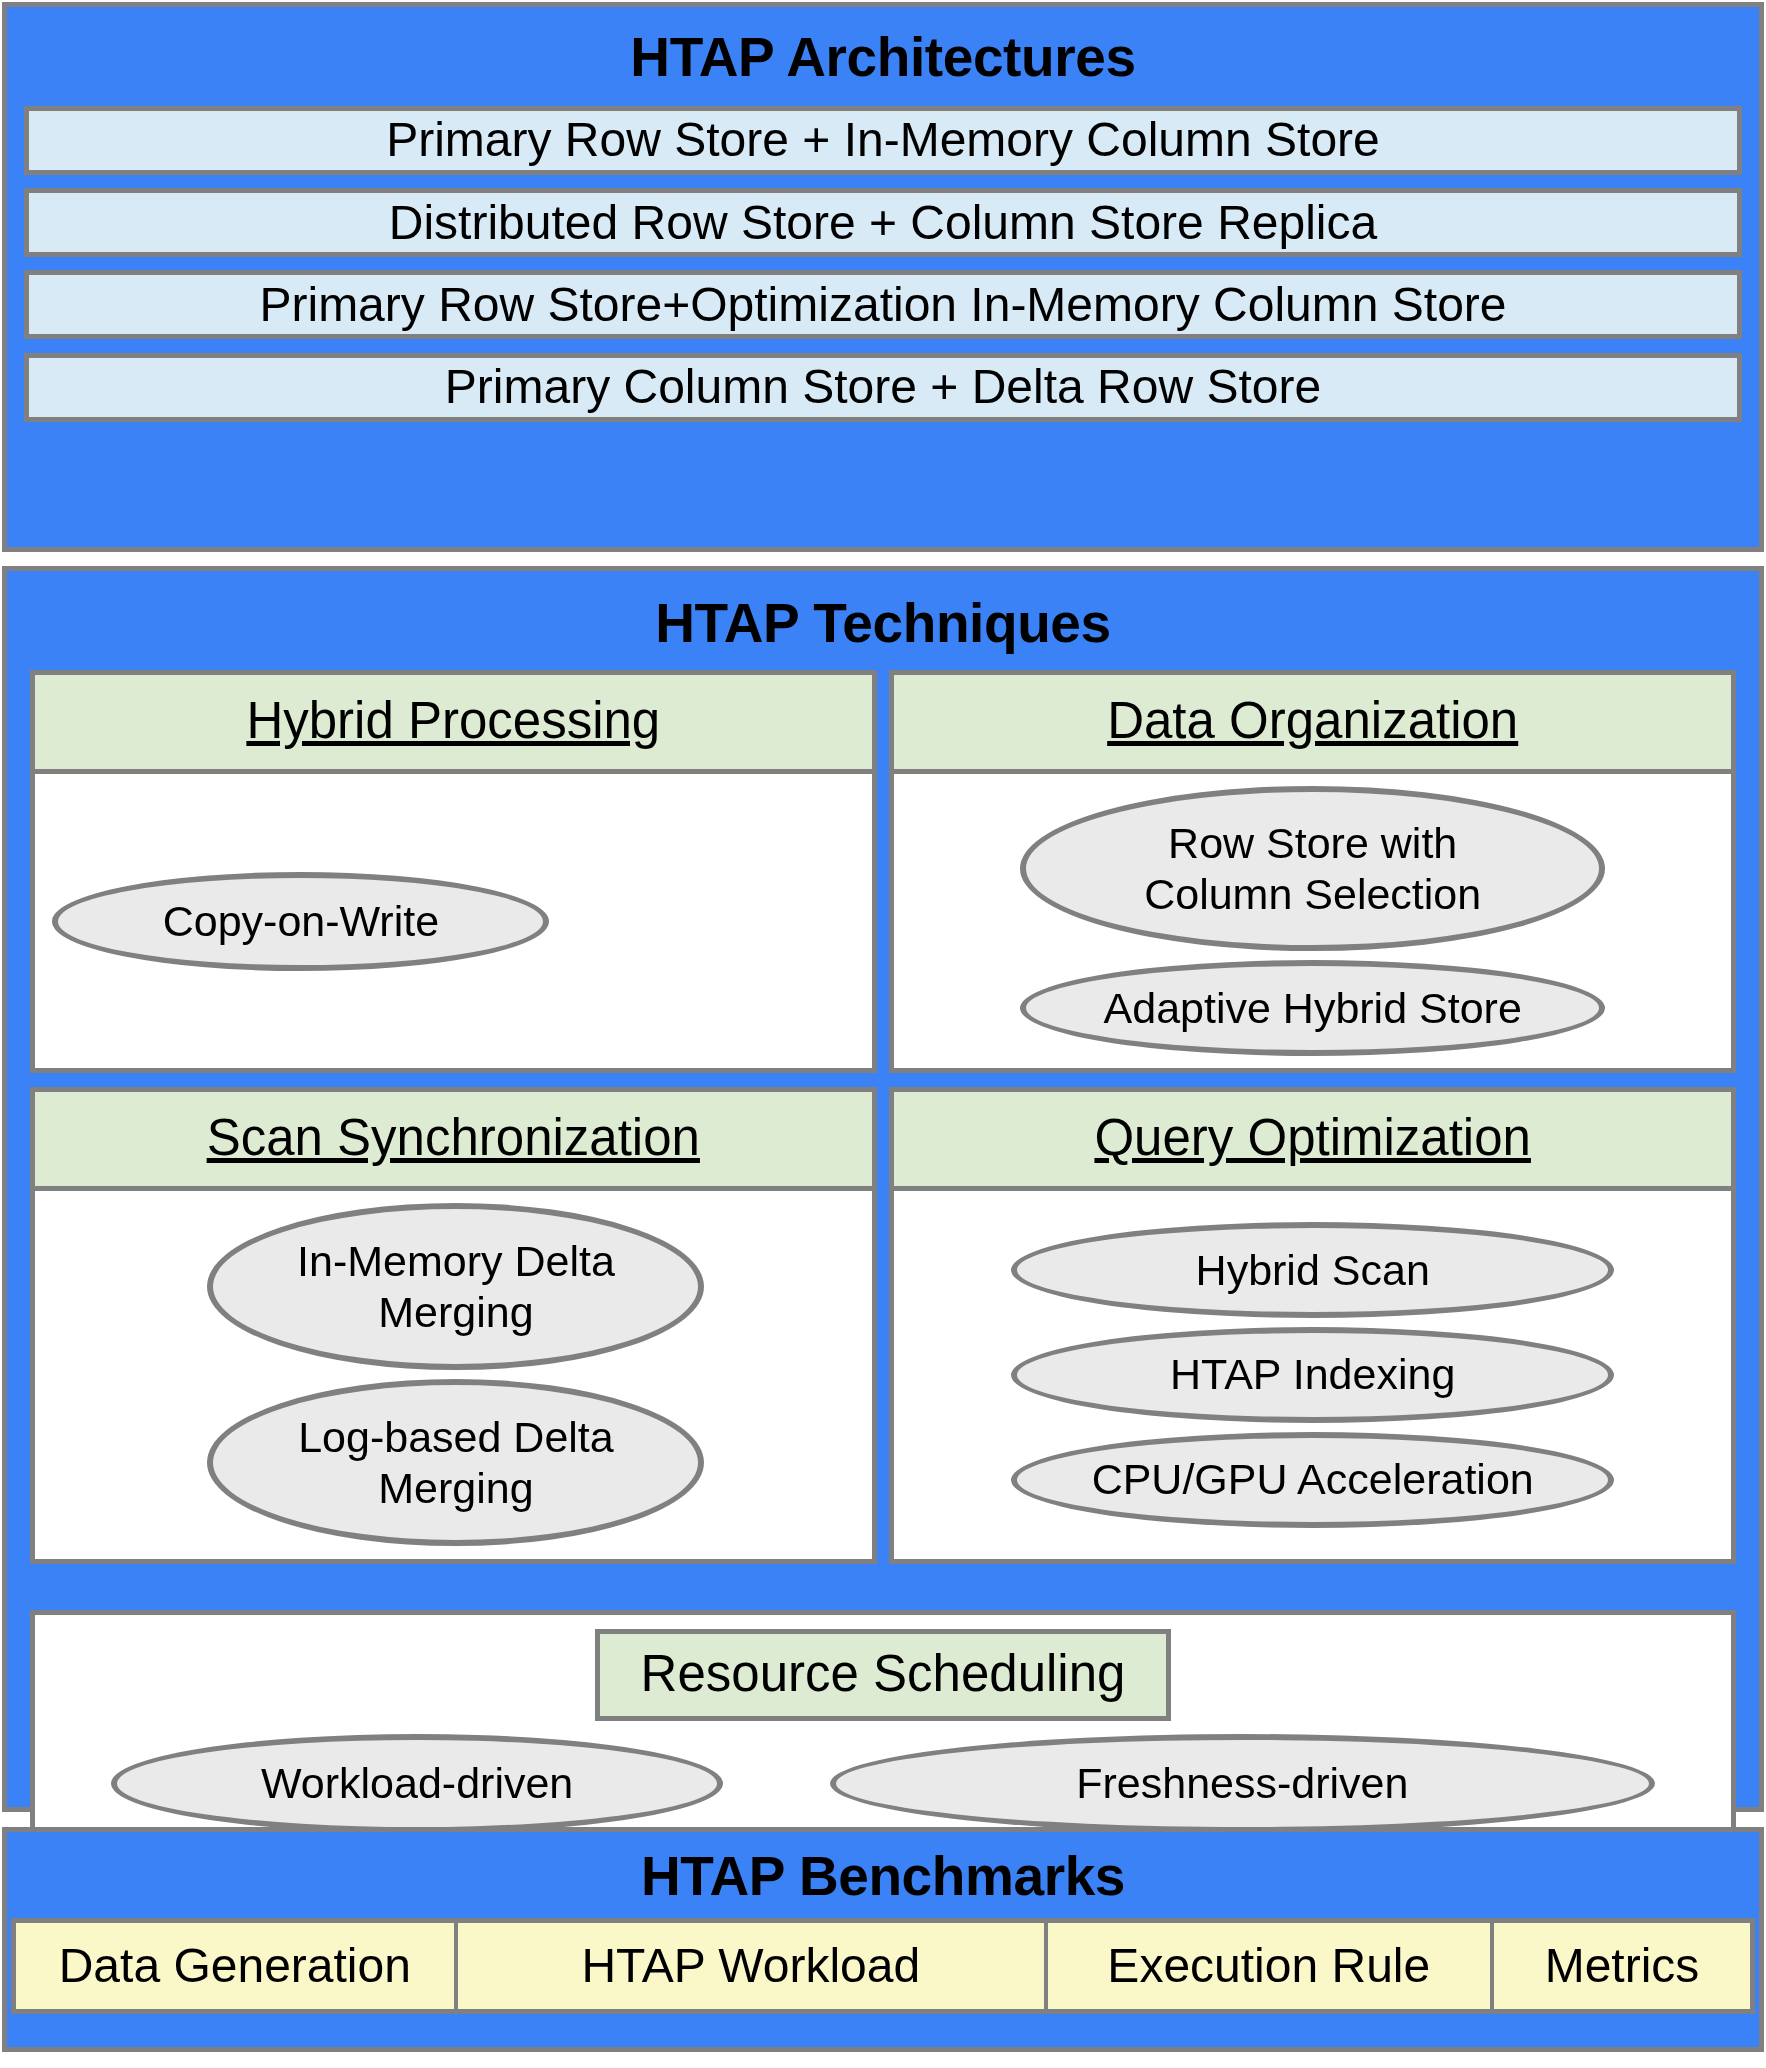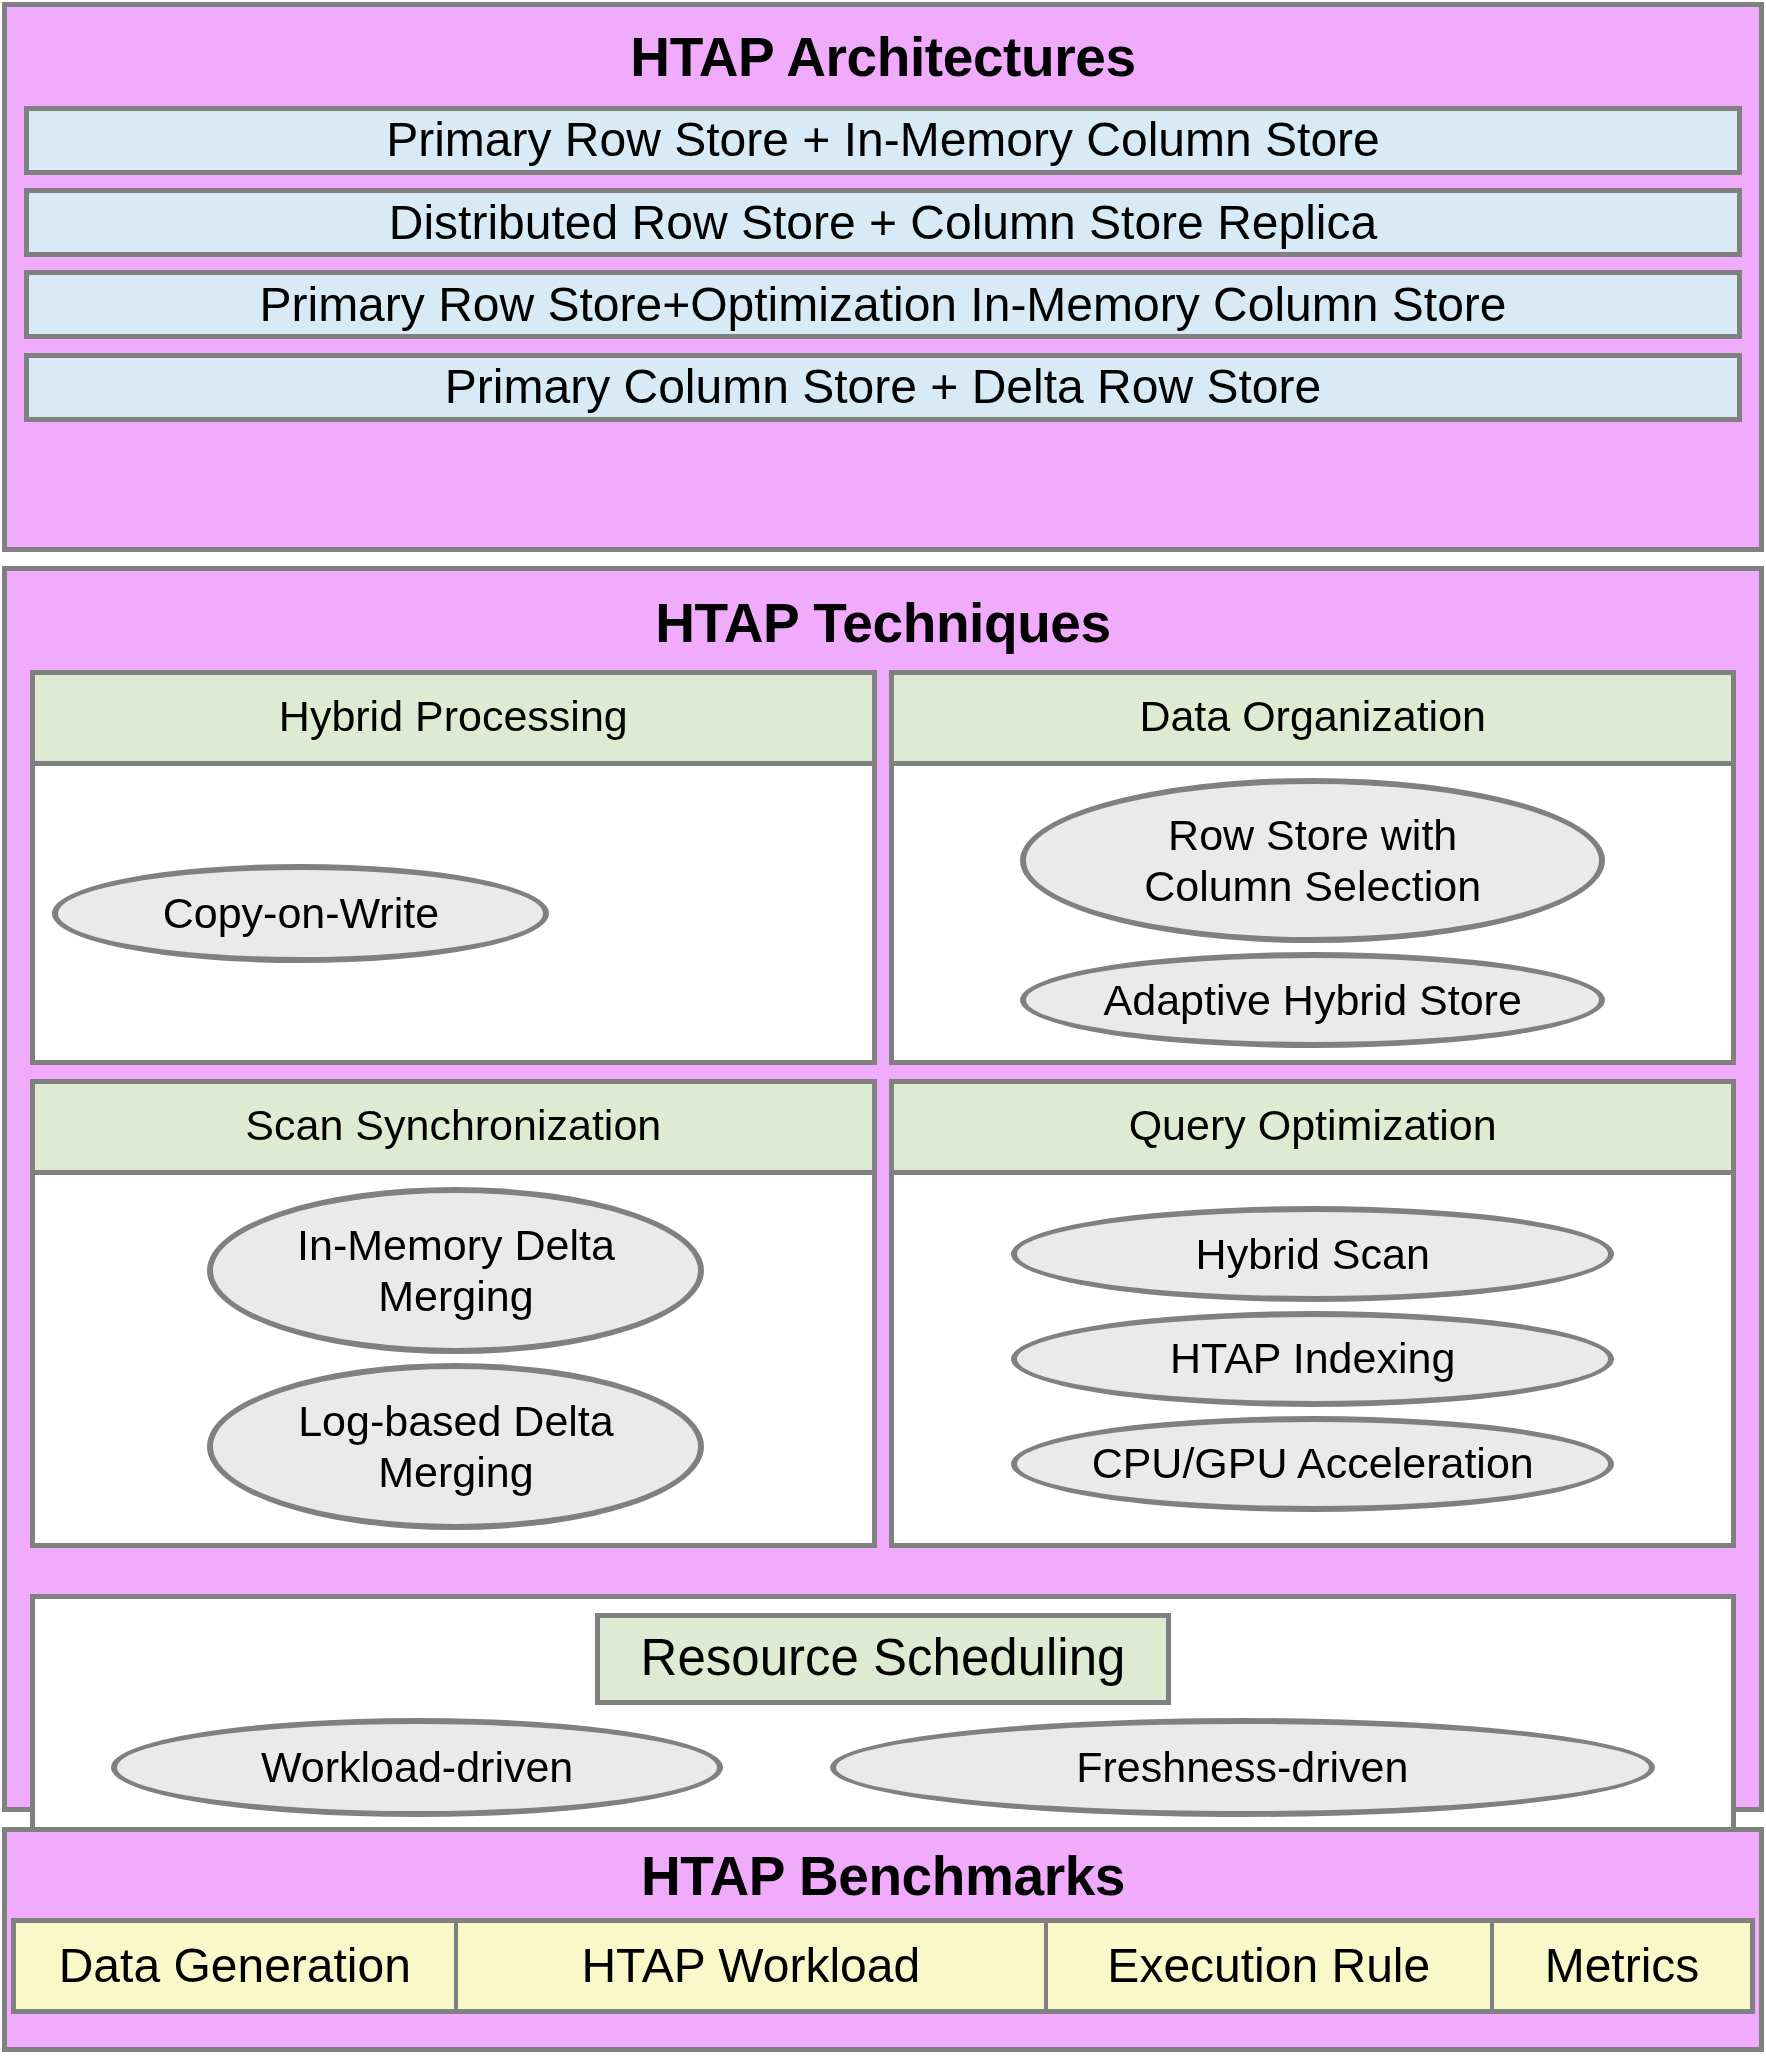--- a/index.html
+++ b/index.html
@@ -21,21 +21,21 @@
     height: 2069px;
     box-sizing: border-box;
     display: flex;
     flex-direction: column;
   }
 
   
   .section {
     box-sizing: border-box;
     border: 5.3px solid #808080;
-    background: #f0abfc;
+    background: #3b82f6;
     position: relative;
   }
 
   .section-title {
     text-align: center;
     font-weight: bold;
     font-size: 55px;
     letter-spacing: -0.4px;
     line-height: 1.0;
     color: #000000;
@@ -95,24 +95,25 @@
     border: 5.3px solid #808080;
     background: #ffffff;
     display: flex;
     flex-direction: column;
   }
   .card-head {
     box-sizing: border-box;
     background: #dcebd2;
     border-bottom: 5.3px solid #808080;
     text-align: center;
-    font-size: 43px;
+    font-size: 51px;
     line-height: 1;
     padding: 19.5px 0 23px 0;
     white-space: nowrap;
+    text-decoration: underline;
   }
   .card-body {
     flex: 1;
     position: relative;
     padding: 12.4px 10.6px 12.4px 10.6px;
     display: flex;
     flex-direction: column;
     align-items: center;
     justify-content: center;
     gap: 8.9px;

